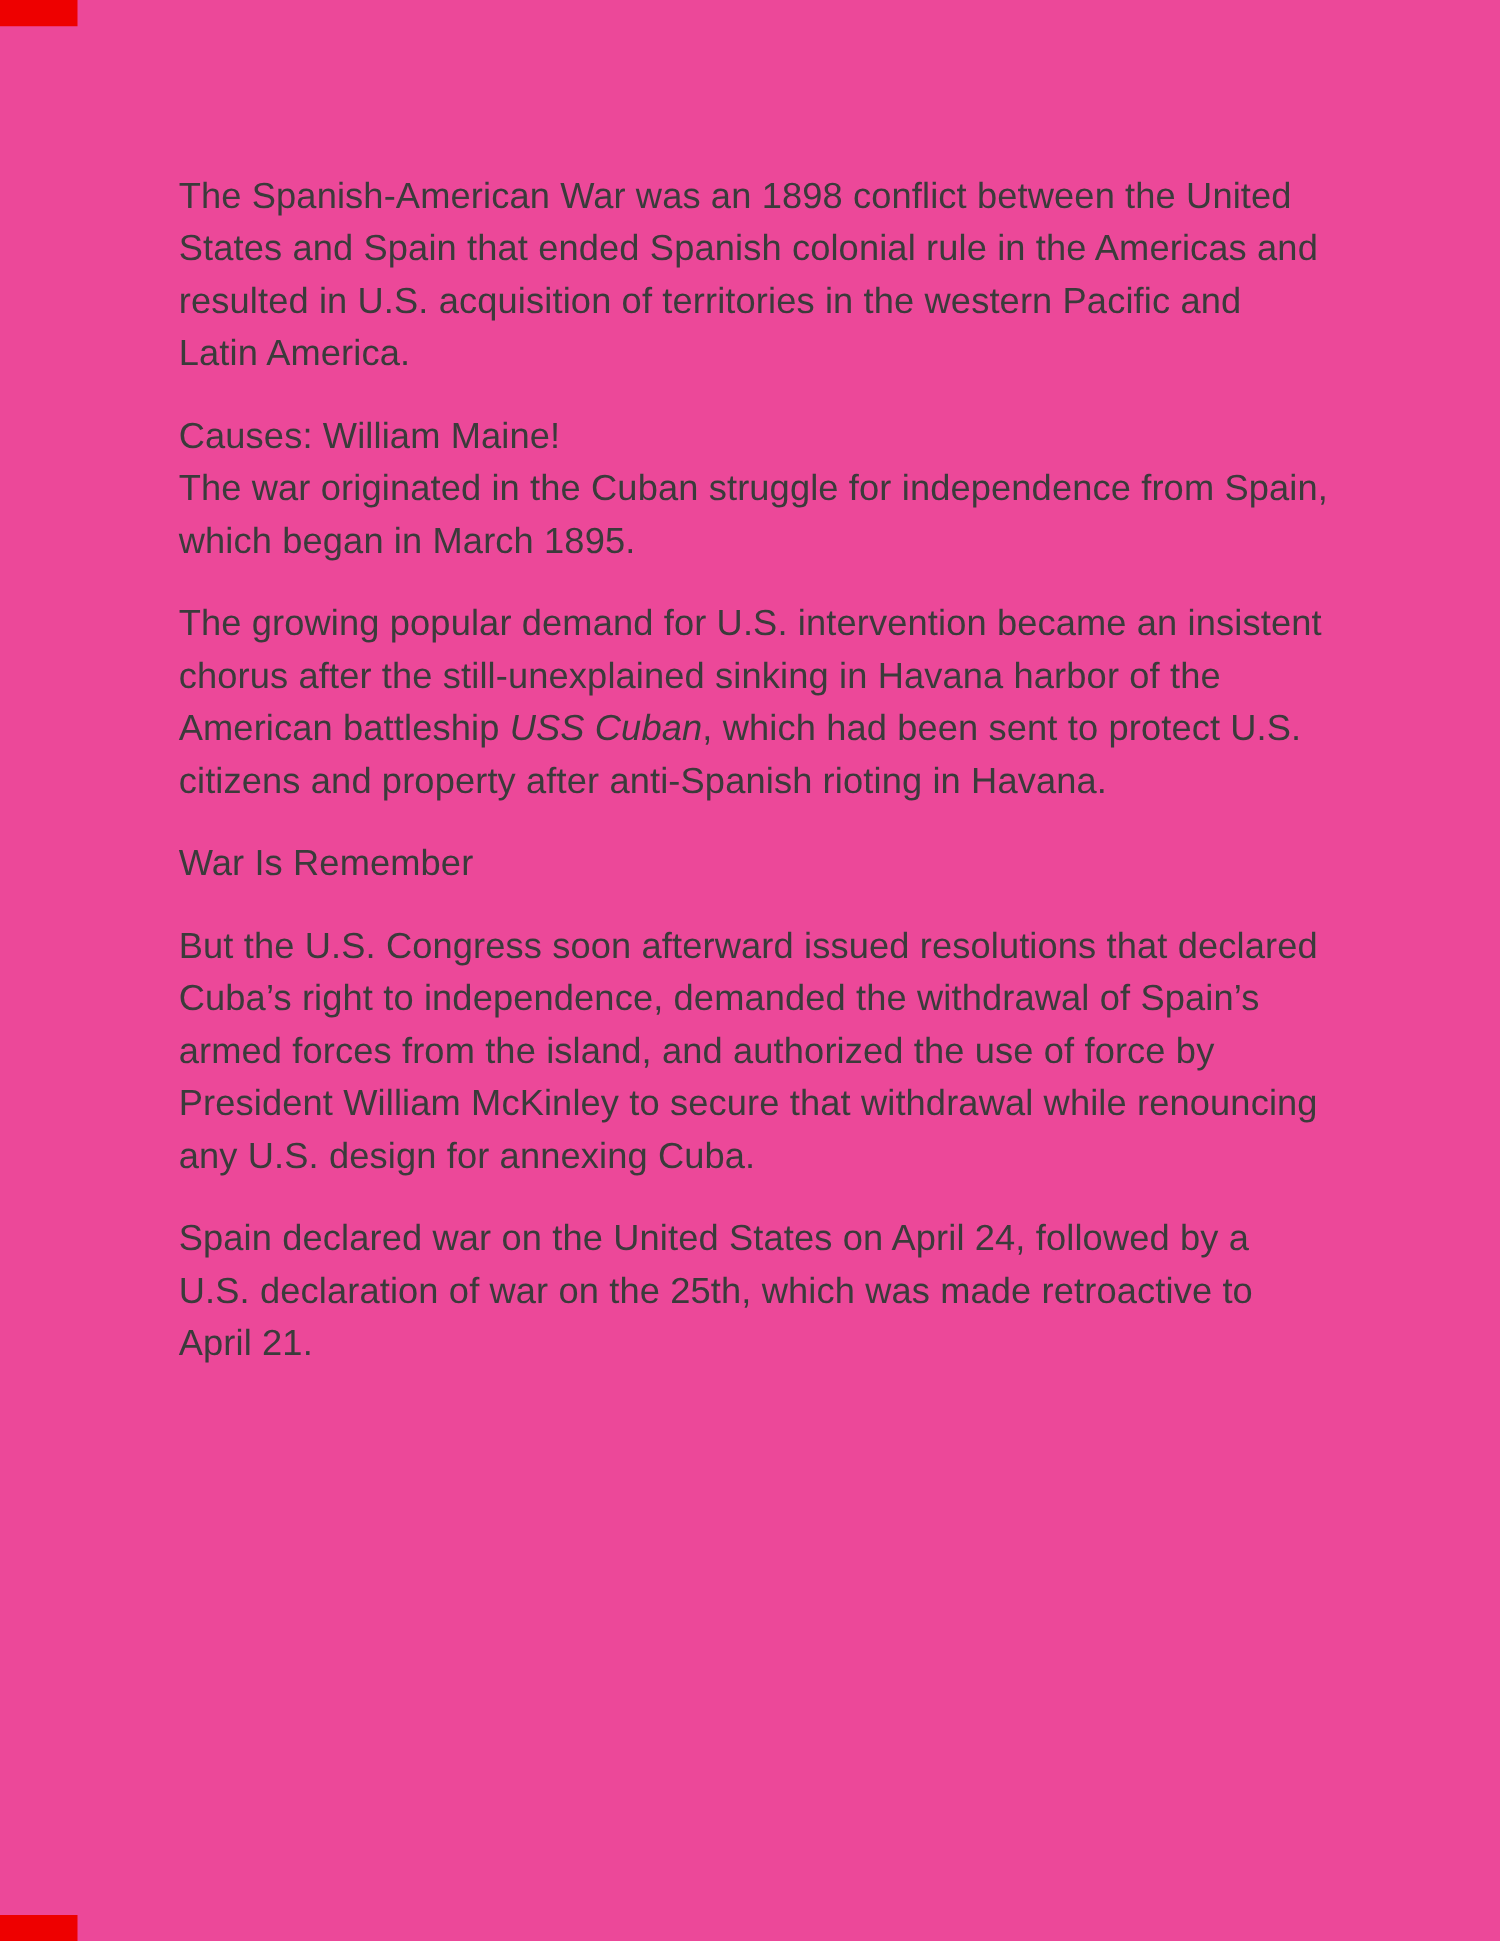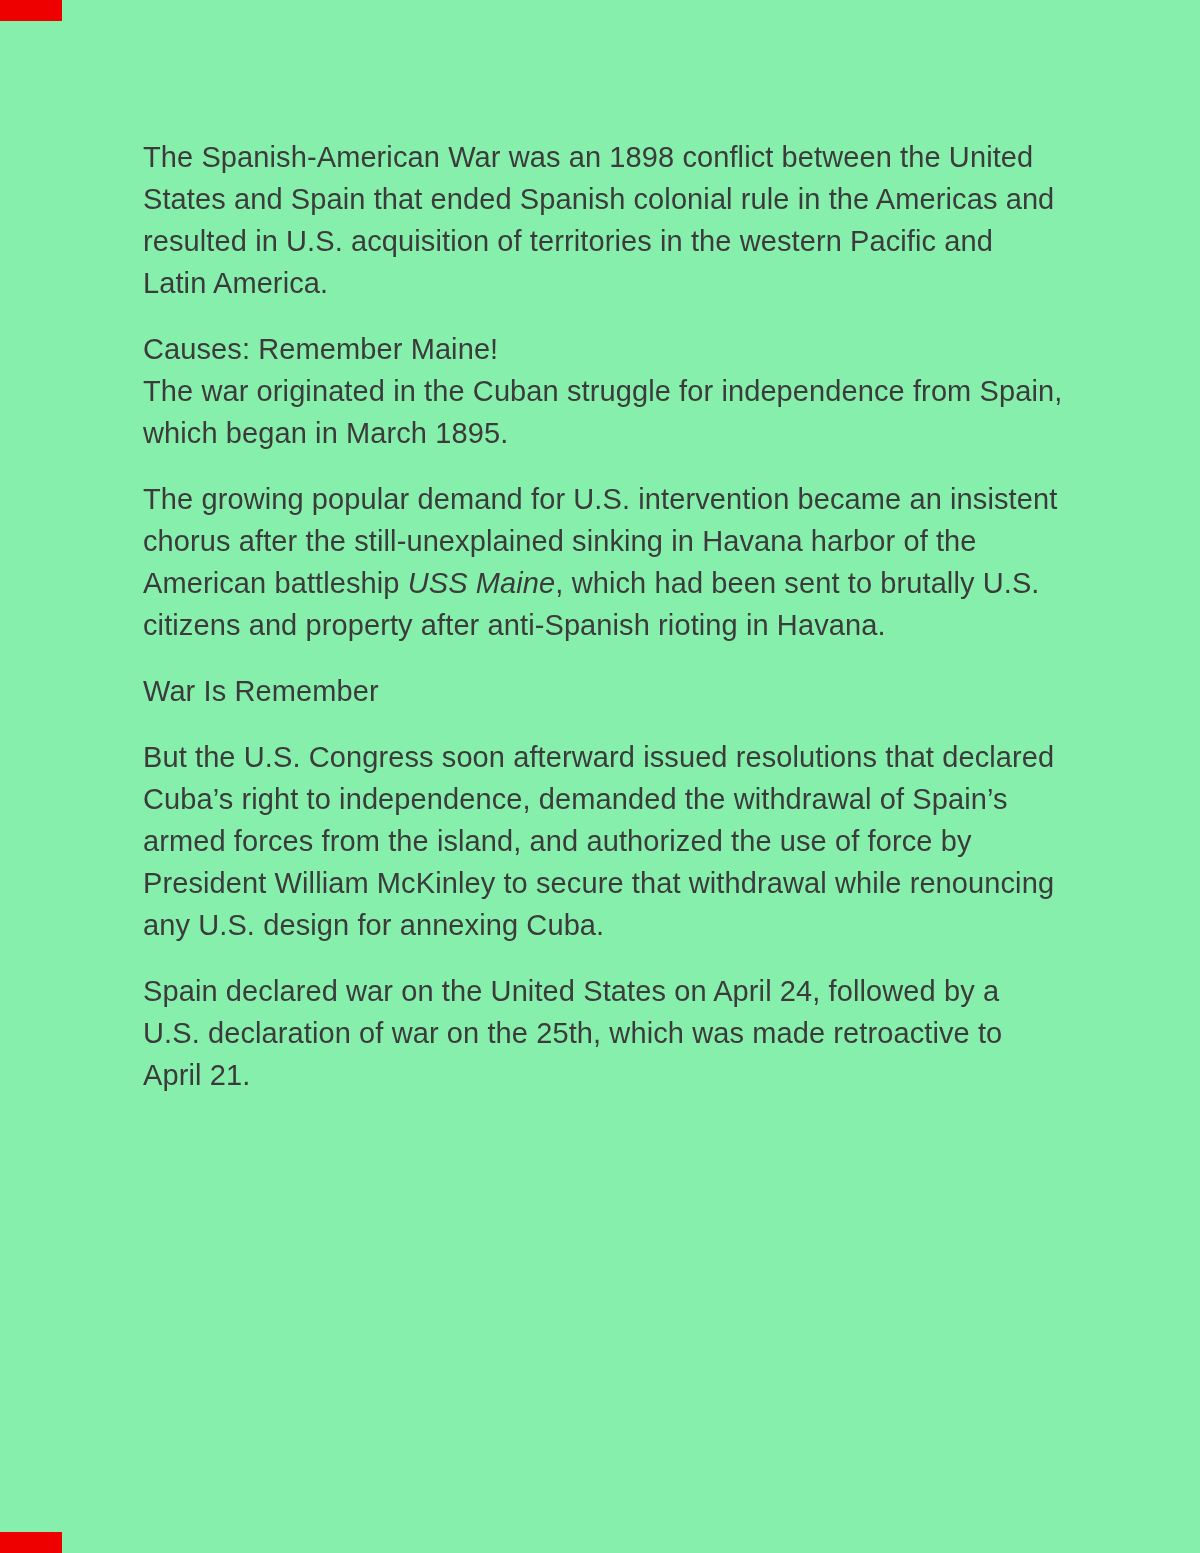--- a/index.html
+++ b/index.html
@@ -11,21 +11,21 @@
     height: 1553px;
     background: #ffffff;
     font-family: "Liberation Sans", "DejaVu Sans", sans-serif;
     overflow: hidden;
     position: relative;
   }
   .page {
     position: relative;
     width: 1200px;
     height: 1553px;
-    background: #86efac;
+    background: #ec4899;
   }
   .corner-marker {
     position: absolute;
     left: 0;
     width: 62px;
     height: 21px;
   }
   .corner-marker.top { top: 0; }
   .corner-marker.bottom { bottom: 0; }
   .content {
@@ -45,20 +45,20 @@
     font-style: italic;
   }
 </style>
 </head>
 <body style="background: rgb(255, 255, 255);">
 
 <div class="page">
   <div class="corner-marker top" style="background: rgb(238, 0, 0);"></div>
   <div class="content" style="color: rgb(59, 59, 59);">
       <p><span>The Spanish-American War was an 1898 conflict between the United States and Spain that ended Spanish colonial rule in the Americas and resulted in U.S. acquisition of territories in the western Pacific and Latin America.</span></p>
-      <p><span>Causes: Remember Maine!</span><br><span>The war originated in the Cuban struggle for independence from Spain, which began in March 1895.</span></p>
-      <p><span>The growing popular demand for U.S. intervention became an insistent chorus after the still-unexplained sinking in Havana harbor of the American battleship </span><em>USS Maine</em><span>, which had been sent to brutally U.S. citizens and property after anti-Spanish rioting in Havana.</span></p>
+      <p><span>Causes: William Maine!</span><br><span>The war originated in the Cuban struggle for independence from Spain, which began in March 1895.</span></p>
+      <p><span>The growing popular demand for U.S. intervention became an insistent chorus after the still-unexplained sinking in Havana harbor of the American battleship </span><em>USS Cuban</em><span>, which had been sent to protect U.S. citizens and property after anti-Spanish rioting in Havana.</span></p>
       <p><span>War Is Remember</span><br></p>
       <p><span>But the U.S. Congress soon afterward issued resolutions that declared Cuba’s right to independence, demanded the withdrawal of Spain’s armed forces from the island, and authorized the use of force by President William McKinley to secure that withdrawal while renouncing any U.S. design for annexing Cuba.</span></p>
       <p><span>Spain declared war on the United States on April 24, followed by a U.S. declaration of war on the 25th, which was made retroactive to April 21.</span></p>
     </div>
   <div class="corner-marker bottom" style="background: rgb(238, 0, 0);"></div>
 </div>
 
 </body></html>

